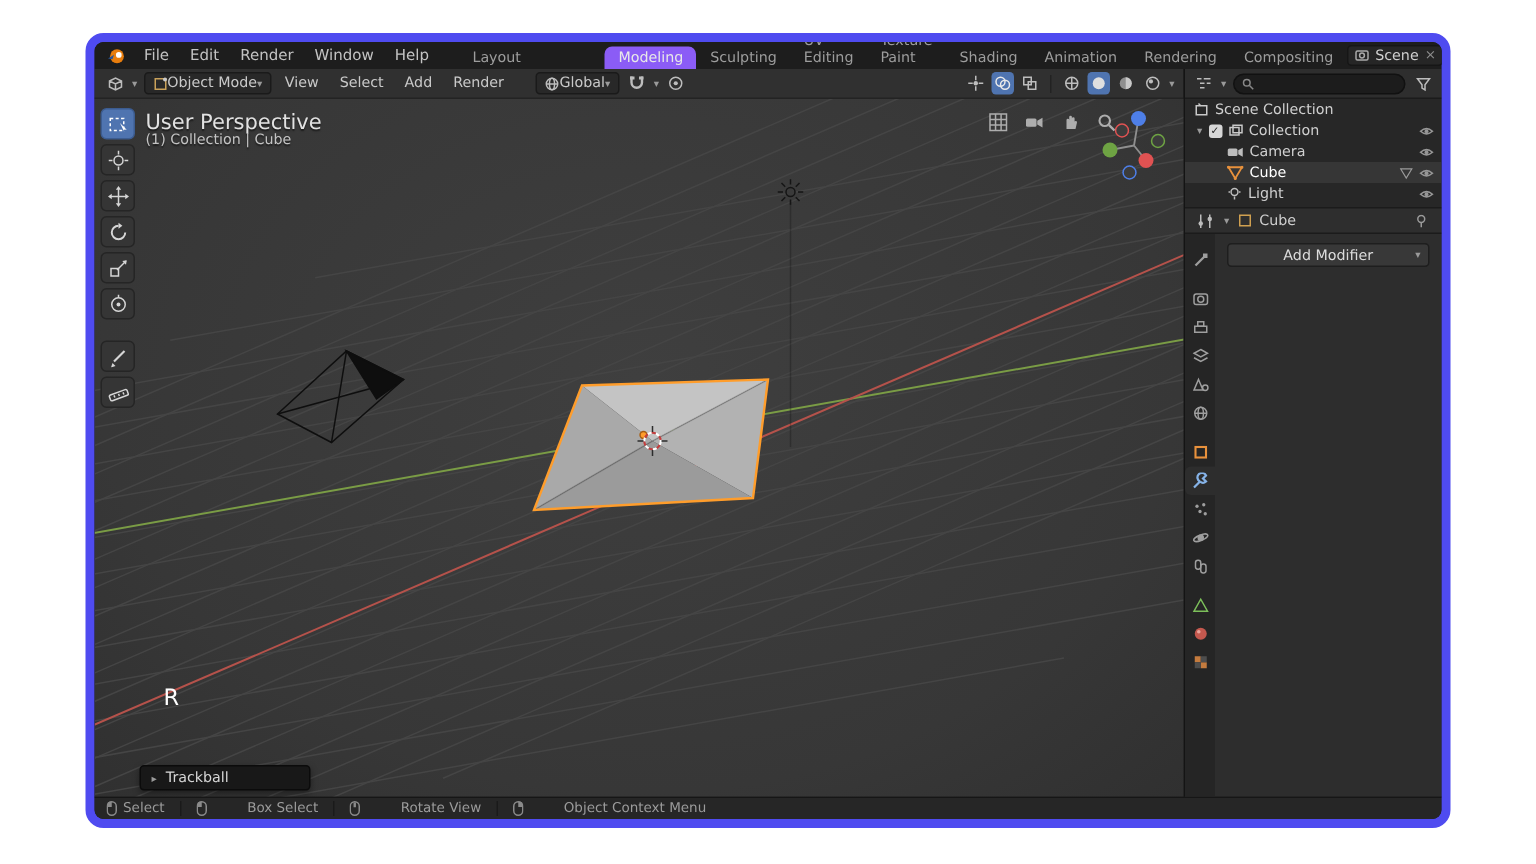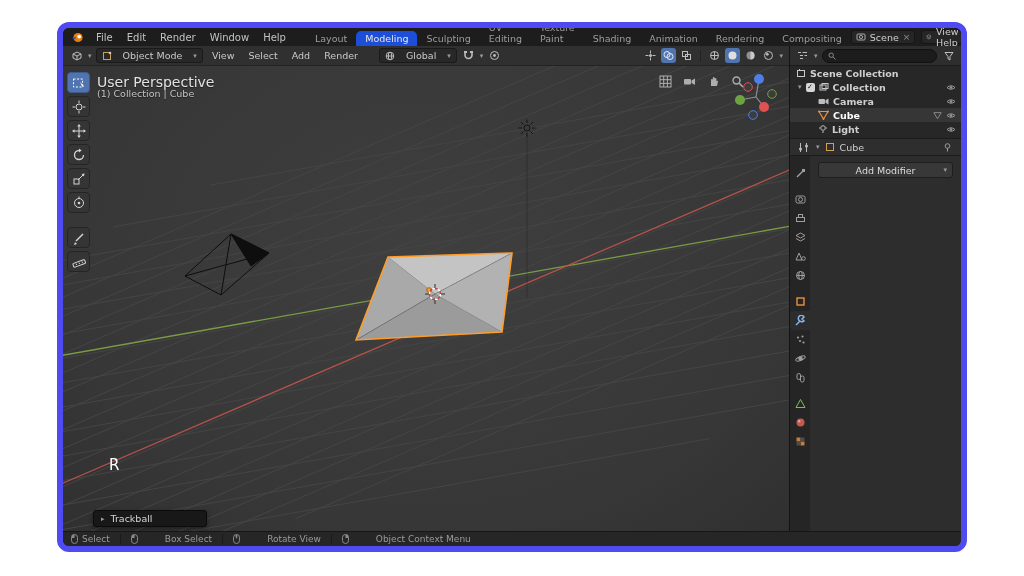--- a/index.html
+++ b/index.html
@@ -7,33 +7,33 @@
   *{box-sizing:border-box;}
   .window{position:absolute;left:57px;top:22px;width:910px;height:530px;
     border:6px solid #4f4bf0;border-radius:12px;background:#1d1d1d;overflow:hidden;}
   
   .topbar{height:18px;background:#1d1d1d;display:flex;align-items:center;color:#c3c3c3;font-size:10px;}
   .topbar .logo{margin:0 6px 0 8px;display:flex;}
   .menubar{display:flex;gap:2px;}
   .menubar span{padding:1px 6px;border-radius:3px;cursor:default;}
   .tabs{display:flex;margin-left:14px;height:100%;align-items:flex-end;}
   .tab{padding:2px 9px;font-size:9.5px;color:#9d9d9d;border-radius:5px 5px 0 0;}
-  .tab.active{background:#1d4ed8;color:#e8e8e8;}
+  .tab.active{background:#8b5cf6;color:#e8e8e8;margin-left:47px;}
   .topbar-right{margin-left:auto;display:flex;align-items:center;gap:6px;padding-right:8px;font-size:9.5px;}
   .chip{display:flex;align-items:center;gap:4px;background:#262626;border:1px solid #161616;border-radius:3px;padding:0 4px;height:14px;color:#cfcfcf;}
   .chip .x{color:#8d8d8d;font-size:9px;}
   
   .main{display:flex;height:485px;}
   .viewport-area{width:726px;display:flex;flex-direction:column;}
   .right-col{width:172px;display:flex;flex-direction:column;border-left:1px solid #141414;}
   
   .vheader{height:20px;background:#303030;border-bottom:1px solid #232323;display:flex;align-items:center;
     padding:0 6px;gap:4px;color:#c9c9c9;font-size:9.5px;white-space:nowrap;}
   .vheader .menu{padding:1px 5px;border-radius:3px;}
-  .pill{display:flex;align-items:center;gap:11px;background:#282828;border:1px solid #1a1a1a;border-radius:3px;height:15px;padding:0 5px;}
+  .pill{display:flex;align-items:center;gap:0;background:#282828;border:1px solid #1a1a1a;border-radius:3px;height:15px;padding:0 5px;}
   .caret{font-size:7px;color:#9a9a9a;}
   .hicon{display:flex;align-items:center;justify-content:center;width:15px;height:15px;border-radius:3px;}
   .hicon.active{background:#4f74b0;}
   .vheader-right{margin-left:auto;display:flex;align-items:center;gap:3px;}
   .sep{width:1px;height:12px;background:#222;margin:0 3px;}
   
   .vcanvas{position:relative;height:465px;background:radial-gradient(ellipse at 50% 40%,#3f3f3f 0%,#373737 70%,#303030 100%);overflow:hidden;}
   .vcanvas svg.scene{position:absolute;left:0;top:0;}
   .overlay-label{position:absolute;left:34px;top:8px;color:#e2e2e2;font-size:14px;text-shadow:0 1px 1px rgba(0,0,0,.5);}
   .overlay-sub{position:absolute;left:34px;top:22px;color:#c4c4c4;font-size:9.5px;text-shadow:0 1px 1px rgba(0,0,0,.5);}
@@ -44,21 +44,21 @@
   .tool-btn{width:23px;height:21px;background:#353535;border:1px solid #252525;border-radius:4px;display:flex;align-items:center;justify-content:center;}
   .tool-btn.active{background:#4f74b0;border-color:#3c5c90;}
   .tool-gap{height:8px;}
   .corner-icons{position:absolute;right:44px;top:7px;display:flex;gap:8px;}
   .corner-icons .cicon{width:16px;height:16px;display:flex;align-items:center;justify-content:center;opacity:.85;}
   .gizmo{position:absolute;right:4px;top:2px;}
   
   .outliner-header{height:20px;background:#2e2e2e;border-bottom:1px solid #1b1b1b;display:flex;align-items:center;gap:4px;padding:0 5px;}
   .searchbox{flex:1;height:14px;background:#1c1c1c;border:1px solid #111;border-radius:7px;display:flex;align-items:center;gap:3px;padding:0 5px;}
   .searchbox input{flex:1;background:transparent;border:none;outline:none;color:#ccc;font-size:9px;width:40px;padding:0;}
-  .outliner-tree{height:72px;background:#272727;font-size:9.5px;color:#cfcfcf;overflow:hidden;font-weight:bold;}
+  .outliner-tree{height:72px;background:#272727;font-size:9.5px;color:#cfcfcf;overflow:hidden;}
   .orow{height:14px;display:flex;align-items:center;gap:4px;padding-right:5px;}
   .orow .lbl{flex:0 0 auto;}
   .orow .spacer{flex:1;}
   .orow.selected .lbl{color:#ffffff;}
   .orow.selected{background:rgba(255,255,255,.07);}
   
   .props-header{height:18px;background:#2e2e2e;border-top:1px solid #1b1b1b;border-bottom:1px solid #1b1b1b;
     display:flex;align-items:center;gap:5px;padding:0 6px;color:#cfcfcf;font-size:9.5px;}
   .props-body{flex:1;display:flex;background:#2d2d2d;}
   .ptabs{width:20px;background:#252525;display:flex;flex-direction:column;align-items:stretch;padding-top:8px;}

